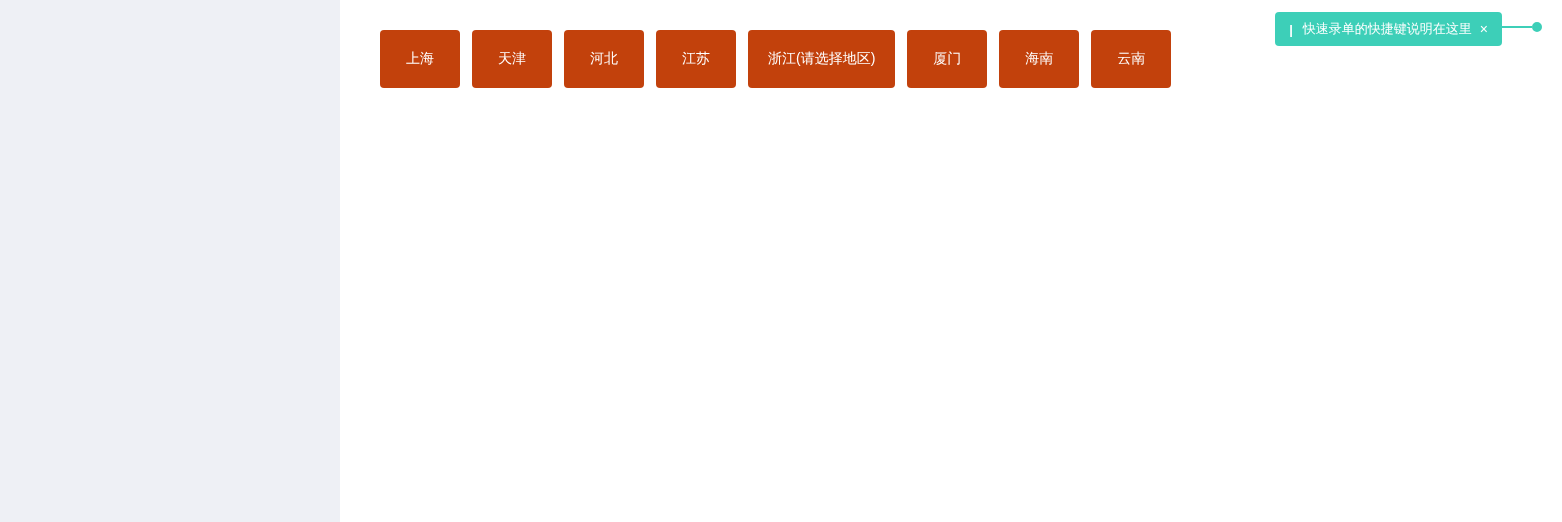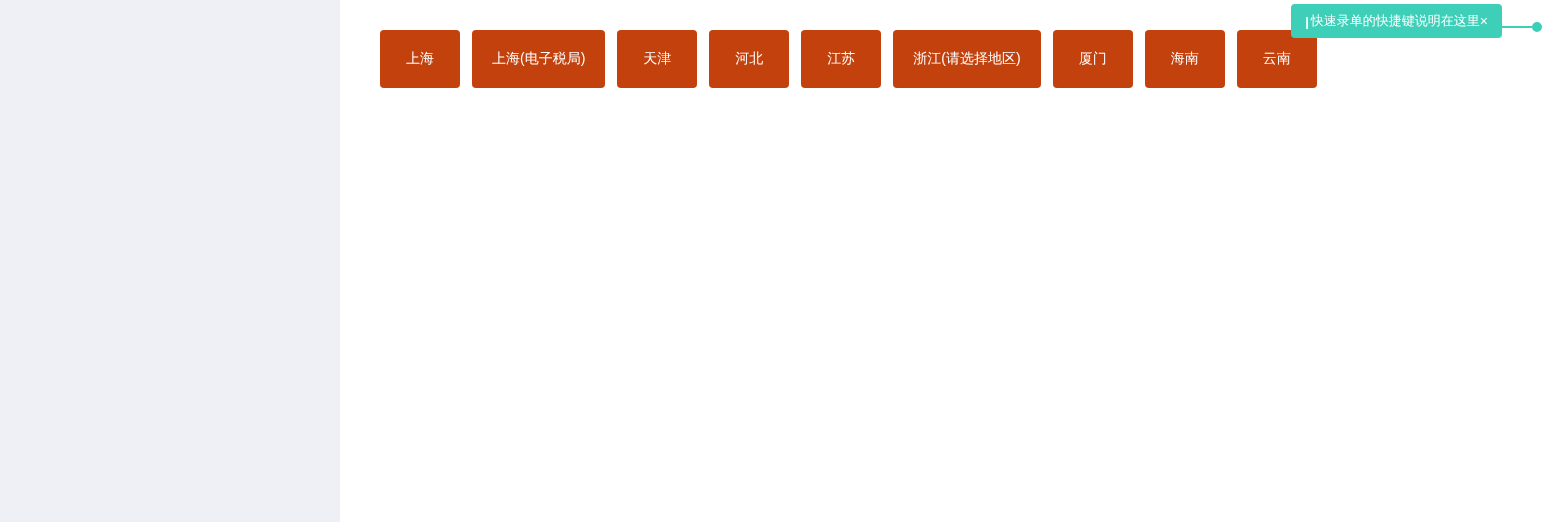--- a/index.html
+++ b/index.html
@@ -58,29 +58,30 @@
       font-size: 14px;
       cursor: pointer;
       min-width: 80px;
       text-align: center;
       font-family: 'Microsoft YaHei', 'PingFang SC', sans-serif;
     }
 
     
     .tooltip-banner {
       position: absolute;
-      top: 4px;
+      top: 12px;
       right: 60px;
       background: #3dcfb8;
       color: #fff;
       font-size: 13px;
       padding: 8px 14px;
       border-radius: 4px;
       display: flex;
       align-items: center;
+      gap: 8px;
       white-space: nowrap;
     }
 
     .tooltip-banner::before {
       content: '|';
       font-weight: bold;
       margin-right: 2px;
     }
 
     .tooltip-close {
@@ -118,21 +119,20 @@
 </head>
 <body>
 
 <div class="left-sidebar"></div>
 
 <div class="main-content">
 
 
   <div class="region-buttons">
   <button class="region-btn">上海</button>
-      <button class="region-btn">上海(电子税局)</button>
       <button class="region-btn">天津</button>
       <button class="region-btn">河北</button>
       <button class="region-btn">江苏</button>
       <button class="region-btn">浙江(请选择地区)</button>
       <button class="region-btn">厦门</button>
       <button class="region-btn">海南</button>
       <button class="region-btn">云南</button>
     </div>
 
 </div>

